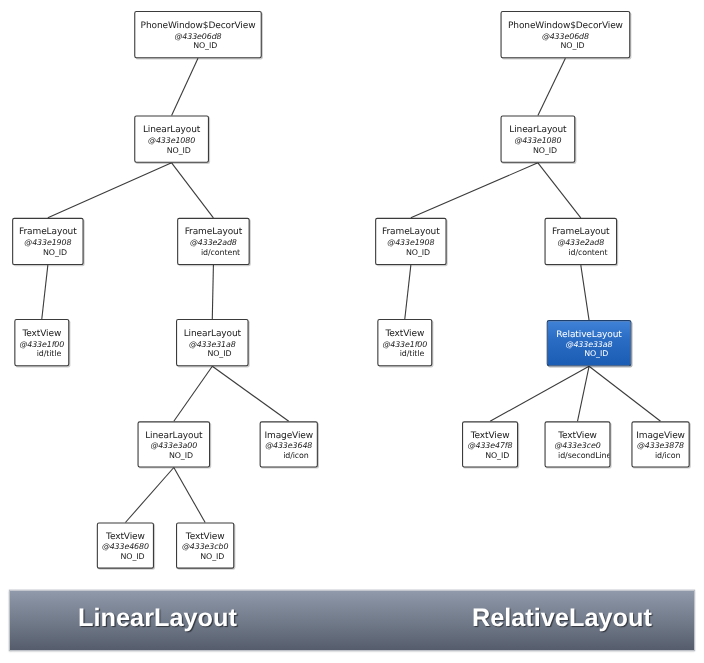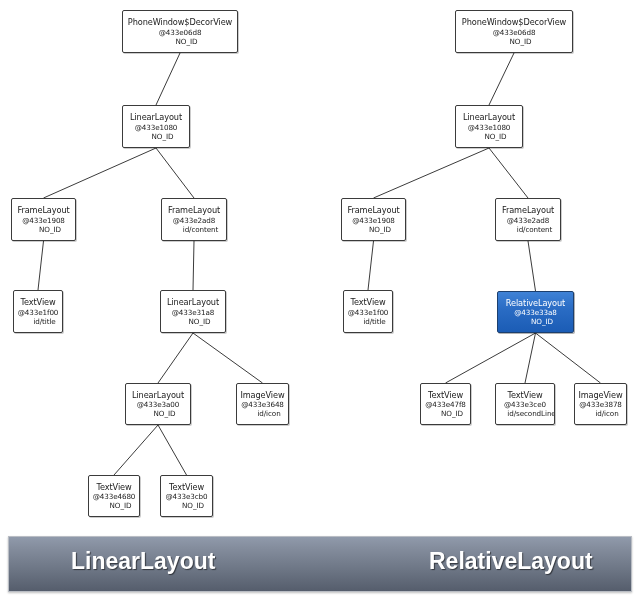--- a/index.html
+++ b/index.html
@@ -50,20 +50,21 @@
   }
   .node .ln1 {
     font-size: 8.2px;
     letter-spacing: -0.1px;
     white-space: nowrap;
   }
   .node .ln2 {
     font-size: 7.2px;
     letter-spacing: -0.1px;
     white-space: nowrap;
+    font-style: italic;
   }
   .node .ln3 {
     font-size: 7.2px;
     letter-spacing: -0.1px;
     white-space: nowrap;
     padding-left: 13px;
   }
 
   .node.selected {
     background: linear-gradient(to bottom, #3f82d6 0%, #2a6cc4 42%, #1b5cb5 100%);

